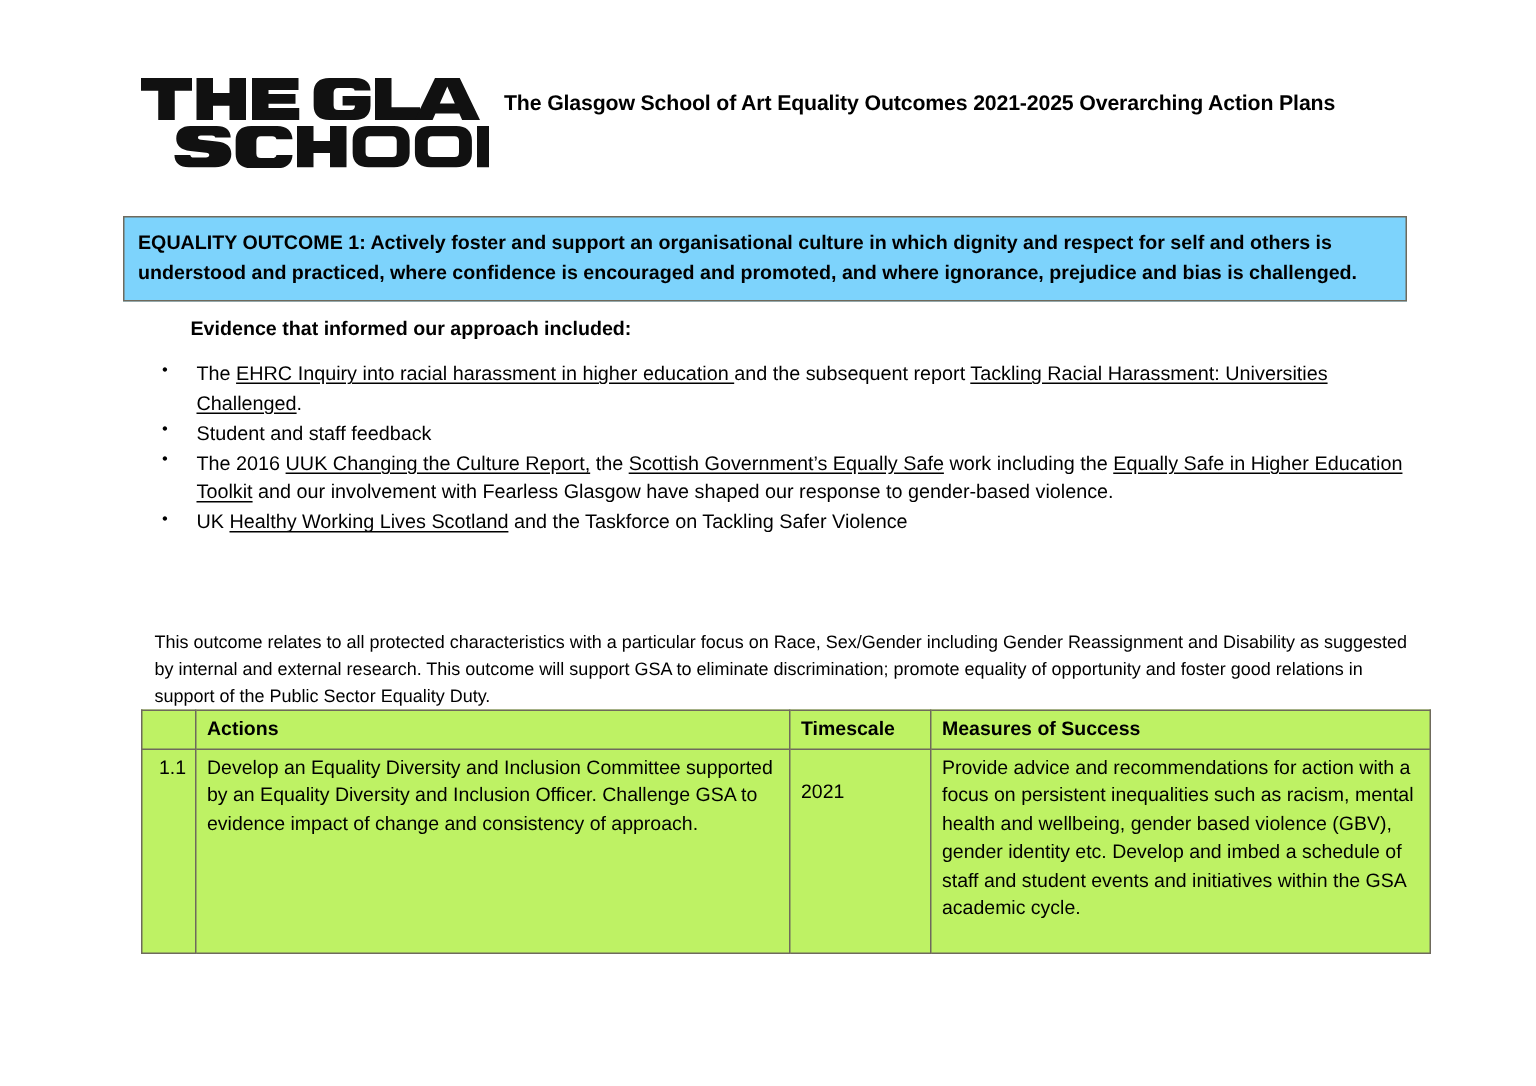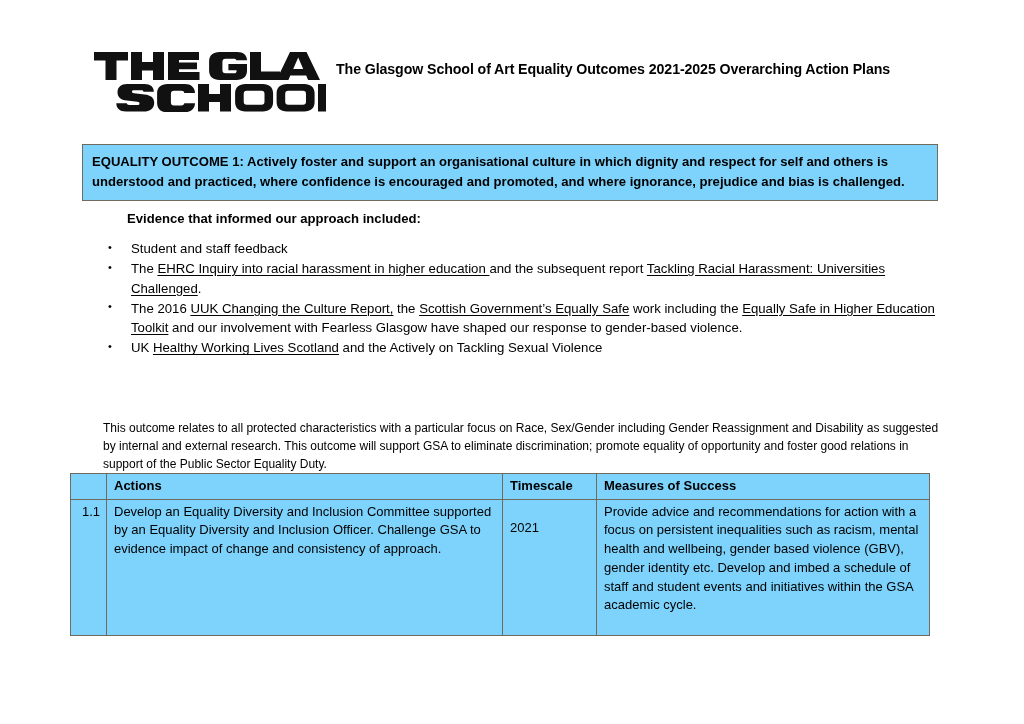--- a/index.html
+++ b/index.html
@@ -105,25 +105,25 @@
     top: 403px;
     width: 845px;
     font-size: 12px;
     line-height: 1.5;
     margin: 16px;
   }
 
   
   .action-table {
     position: absolute;
-    left: 70px;
+    left: 94px;
     top: 473px;
     width: 859px;
     border-collapse: collapse;
-    background: #7dd3fc;
+    background: #bef264;
     table-layout: fixed;
   }
   .action-table th,
   .action-table td {
     border: 1.2px solid #6f6a5c;
     vertical-align: top;
     padding: 3px 6px 3px 7px;
     font-size: 13px;
     line-height: 1.44;
     text-align: left;
@@ -176,24 +176,24 @@
   <div class="doc-title">The Glasgow School of Art Equality Outcomes 2021-2025 Overarching Action Plans</div>
 </div>
 
 <div class="outcome-box">
   <p class="outcome-text">EQUALITY OUTCOME 1: Actively foster and support an organisational culture in which dignity and respect for self and others is understood and practiced, where confidence is encouraged and promoted, and where ignorance, prejudice and bias is challenged.</p>
 </div>
 
 <div class="evidence-heading">Evidence that informed our approach included:</div>
 
 <ul class="bullets">
+    <li><span>The </span><span class="u">EHRC Inquiry into racial harassment in higher education </span><span>and the subsequent report </span><span class="u">Tackling Racial Harassment: Universities Challenged</span><span>.</span></li>
     <li><span>Student and staff feedback</span></li>
-    <li><span>The </span><span class="u">EHRC Inquiry into racial harassment in higher education </span><span>and the subsequent report </span><span class="u">Tackling Racial Harassment: Universities Challenged</span><span>.</span></li>
     <li><span>The 2016 </span><span class="u">UUK Changing the Culture Report,</span><span> the </span><span class="u">Scottish Government’s Equally Safe</span><span> work including the </span><span class="u">Equally Safe in Higher Education Toolkit</span><span> and our involvement with Fearless Glasgow have shaped our response to gender-based violence.</span></li>
-    <li><span>UK </span><span class="u">Healthy Working Lives Scotland</span><span> and the Actively on Tackling Sexual Violence</span></li>
+    <li><span>UK </span><span class="u">Healthy Working Lives Scotland</span><span> and the Taskforce on Tackling Safer Violence</span></li>
   </ul>
 
 <p class="outcome-para">This outcome relates to all protected characteristics with a particular focus on Race, Sex/Gender including Gender Reassignment and Disability as suggested by internal and external research. This outcome will support GSA to eliminate discrimination; promote equality of opportunity and foster good relations in support of the Public Sector Equality Duty.</p>
 
 <table class="action-table">
   <colgroup>
     <col class="col-ref">
       <col class="col-action">
       <col class="col-time">
       <col class="col-meas">

